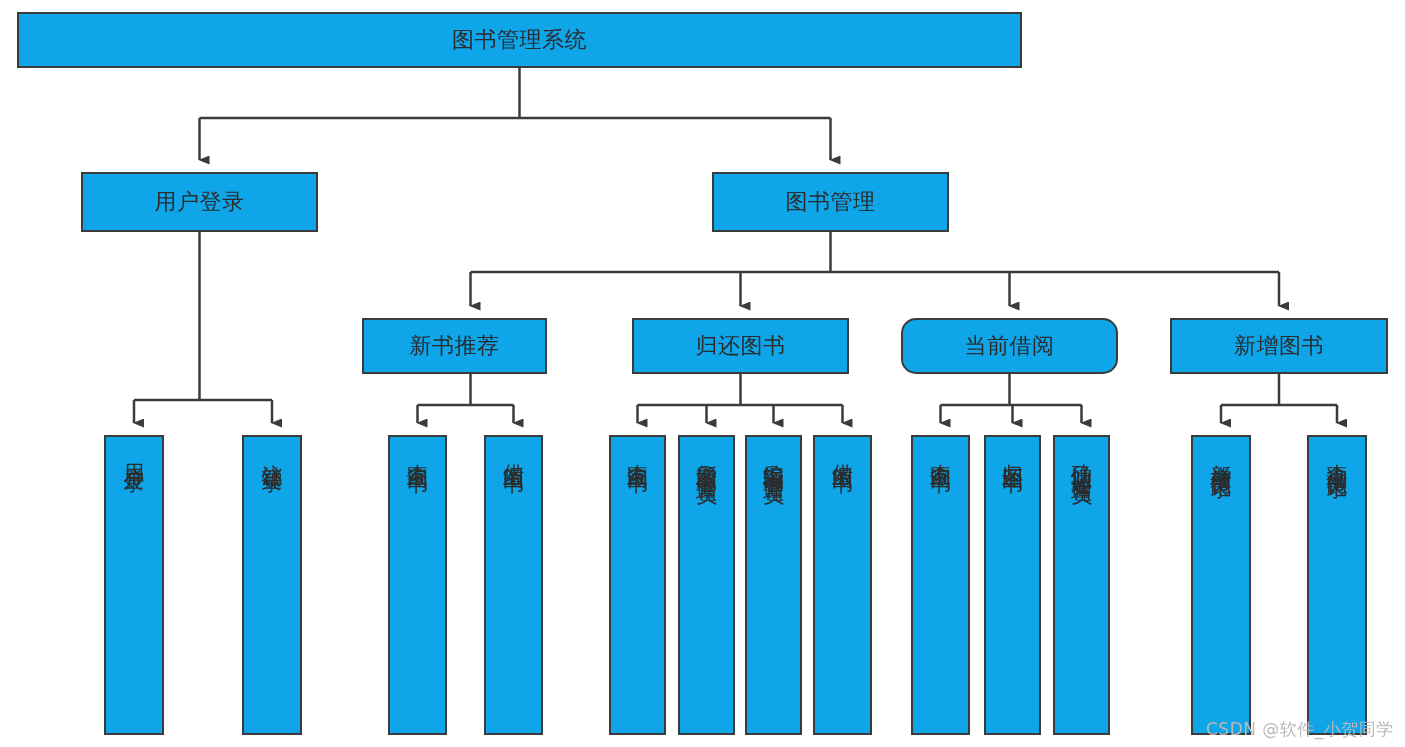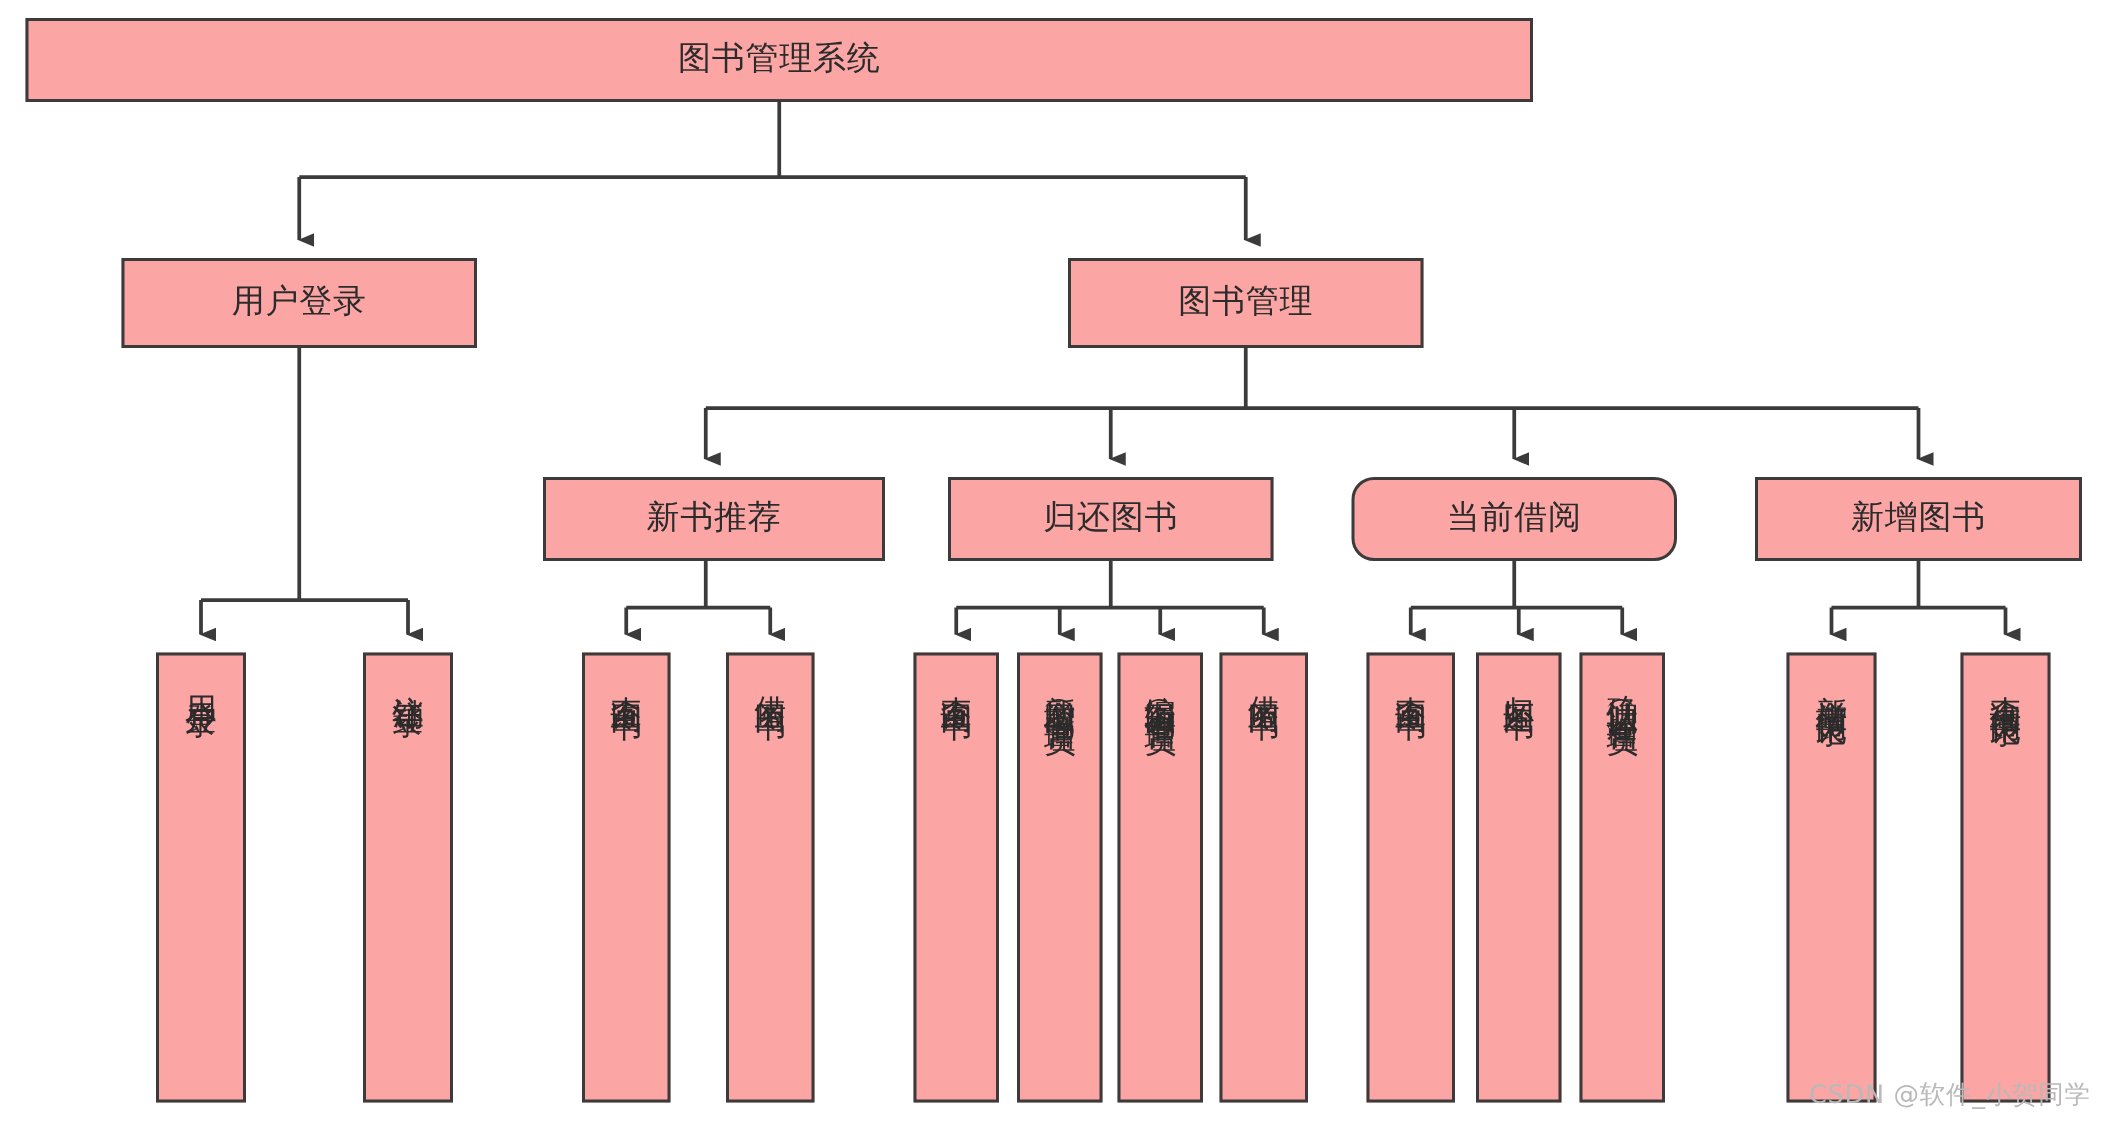--- a/index.html
+++ b/index.html
@@ -21,21 +21,21 @@
     position: absolute;
     left: 0;
     top: 0;
     width: 1405px;
     height: 747px;
   }
   .node-box {
     position: absolute;
     box-sizing: border-box;
     border: 2.5px solid #3b3b3b;
-    background: #fca5a5;
+    background: #0ea5e9;
     display: flex;
     align-items: center;
     justify-content: center;
     color: #2a2a2a;
   }
   .node-label {
     font-size: 22px;
     line-height: 1.15;
     letter-spacing: 0.5px;
     white-space: nowrap;
@@ -115,21 +115,21 @@
   <div id="nodes-layer">
       <div class="node-box" style="left: 17px; top: 12px; width: 1005px; height: 56px;">
         <span class="node-label">图书管理系统</span>
       </div>
       <div class="node-box" style="left: 81px; top: 172px; width: 237px; height: 60px;">
         <span class="node-label">用户登录</span>
       </div>
       <div class="node-box" style="left: 712px; top: 172px; width: 237px; height: 60px;">
         <span class="node-label">图书管理</span>
       </div>
-      <div class="node-box" style="left: 362px; top: 318px; width: 228px; height: 56px;">
+      <div class="node-box" style="left: 362px; top: 318px; width: 185px; height: 56px;">
         <span class="node-label">新书推荐</span>
       </div>
       <div class="node-box" style="left: 632px; top: 318px; width: 217px; height: 56px;">
         <span class="node-label">归还图书</span>
       </div>
       <div class="node-box" style="left: 901px; top: 318px; width: 217px; height: 56px; border-radius: 15px;">
         <span class="node-label">当前借阅</span>
       </div>
       <div class="node-box" style="left: 1170px; top: 318px; width: 218px; height: 56px;">
         <span class="node-label">新增图书</span>

